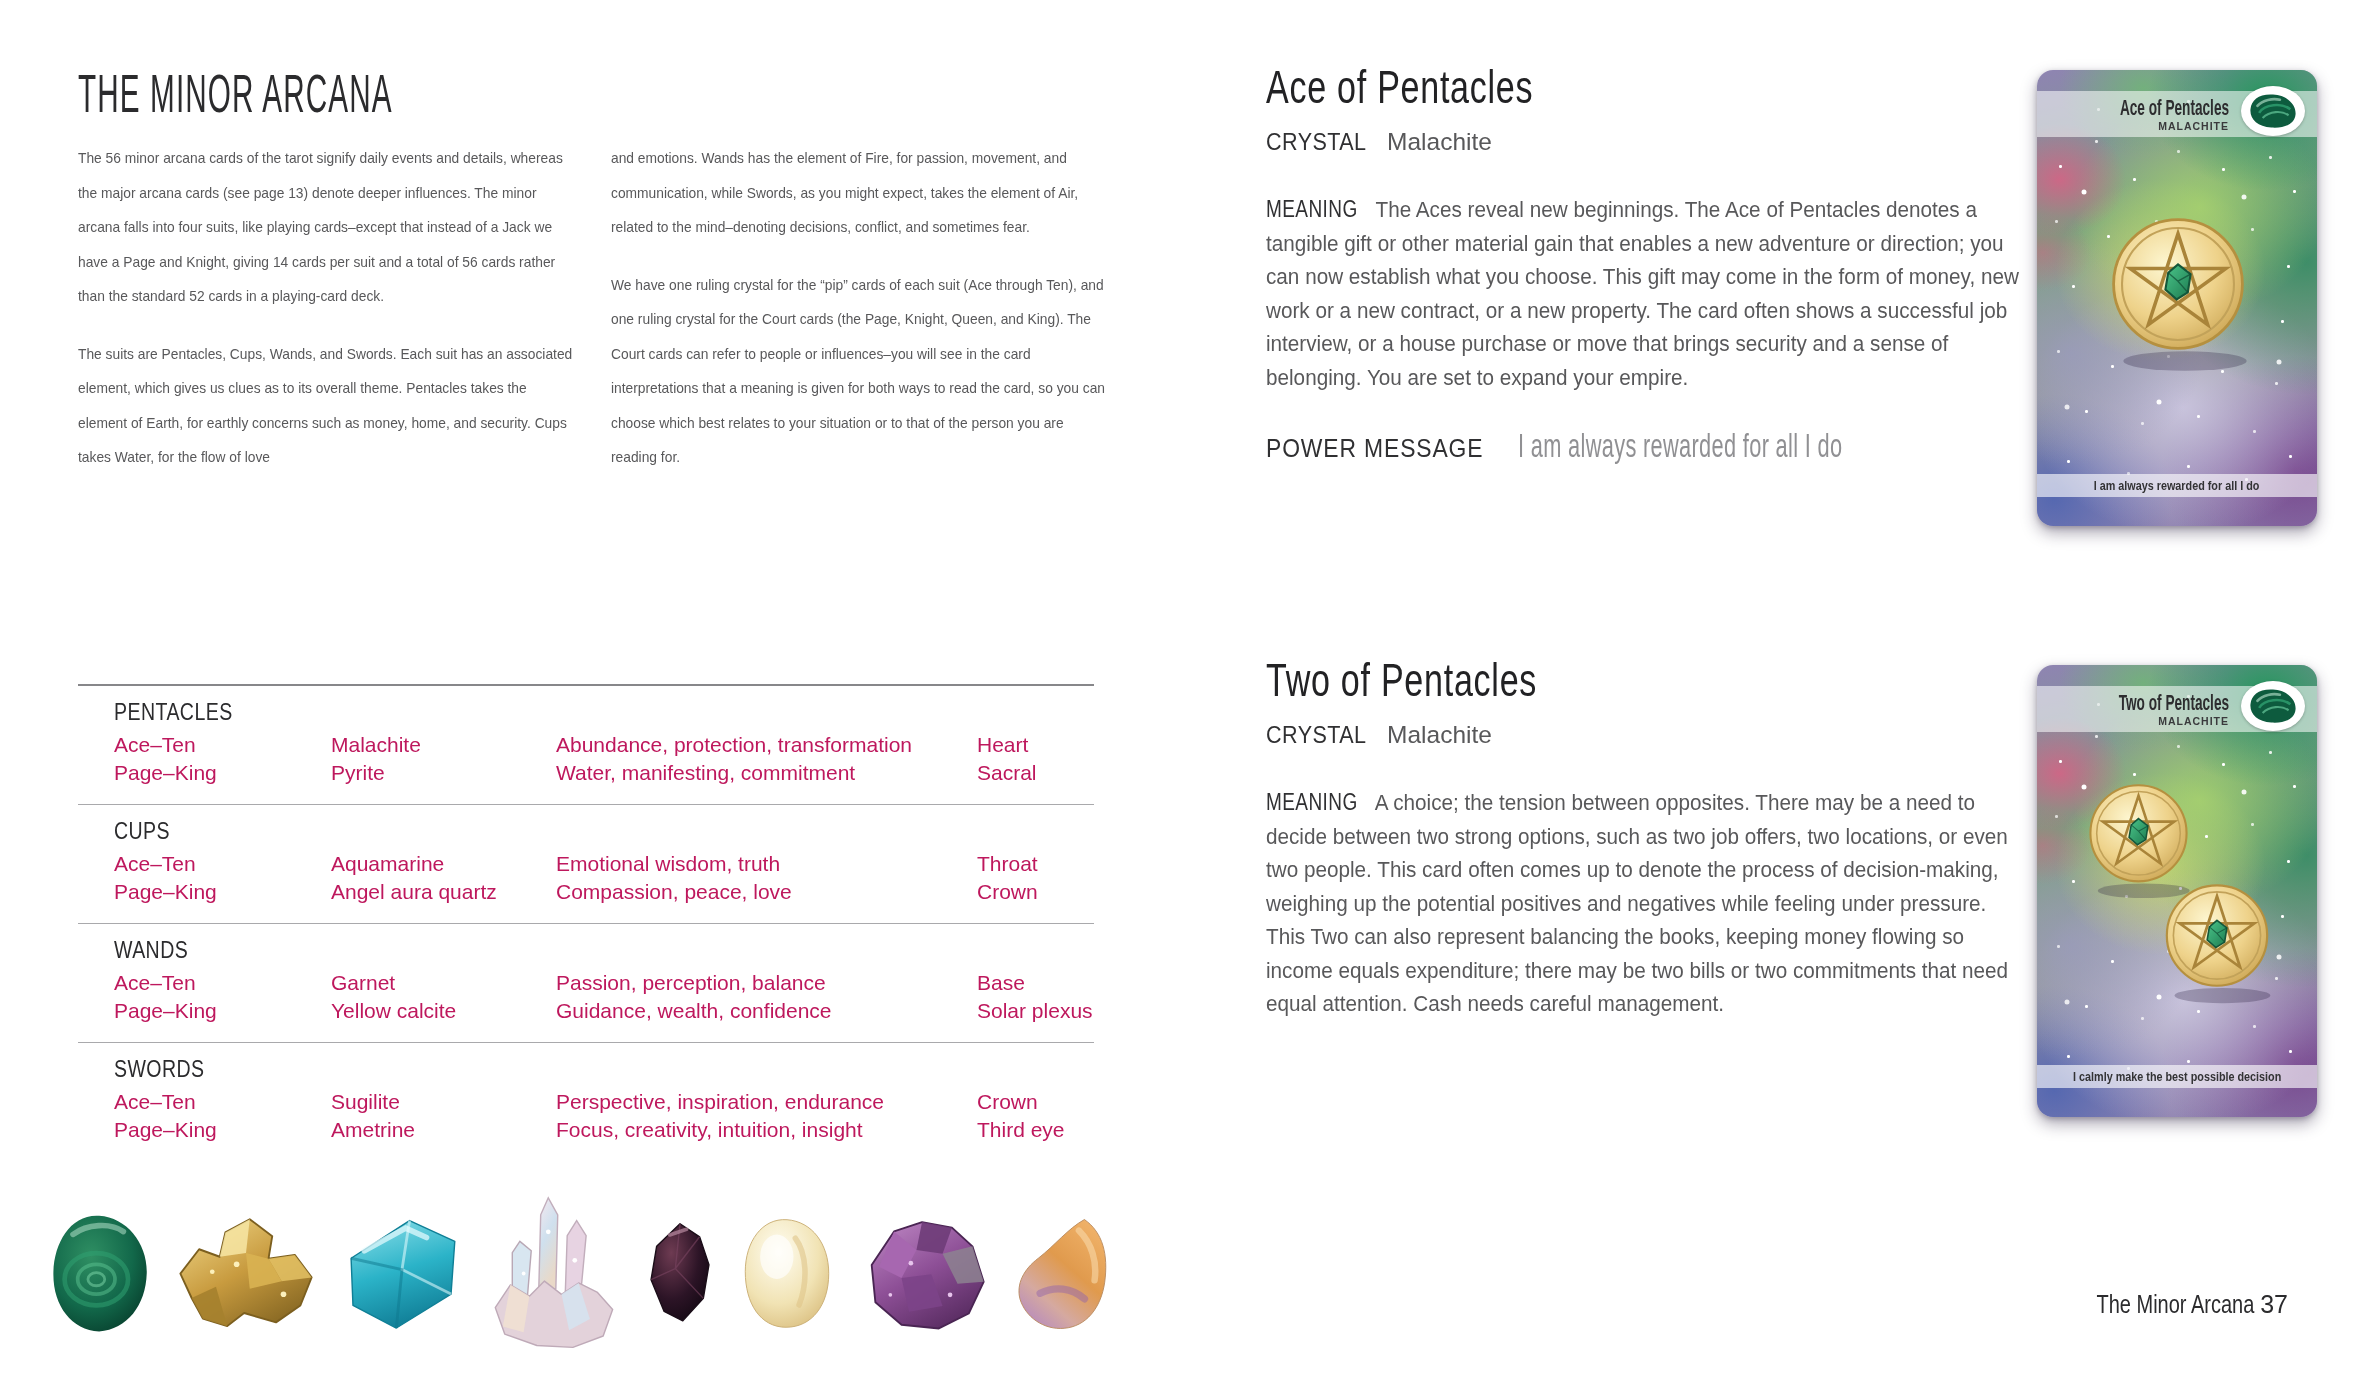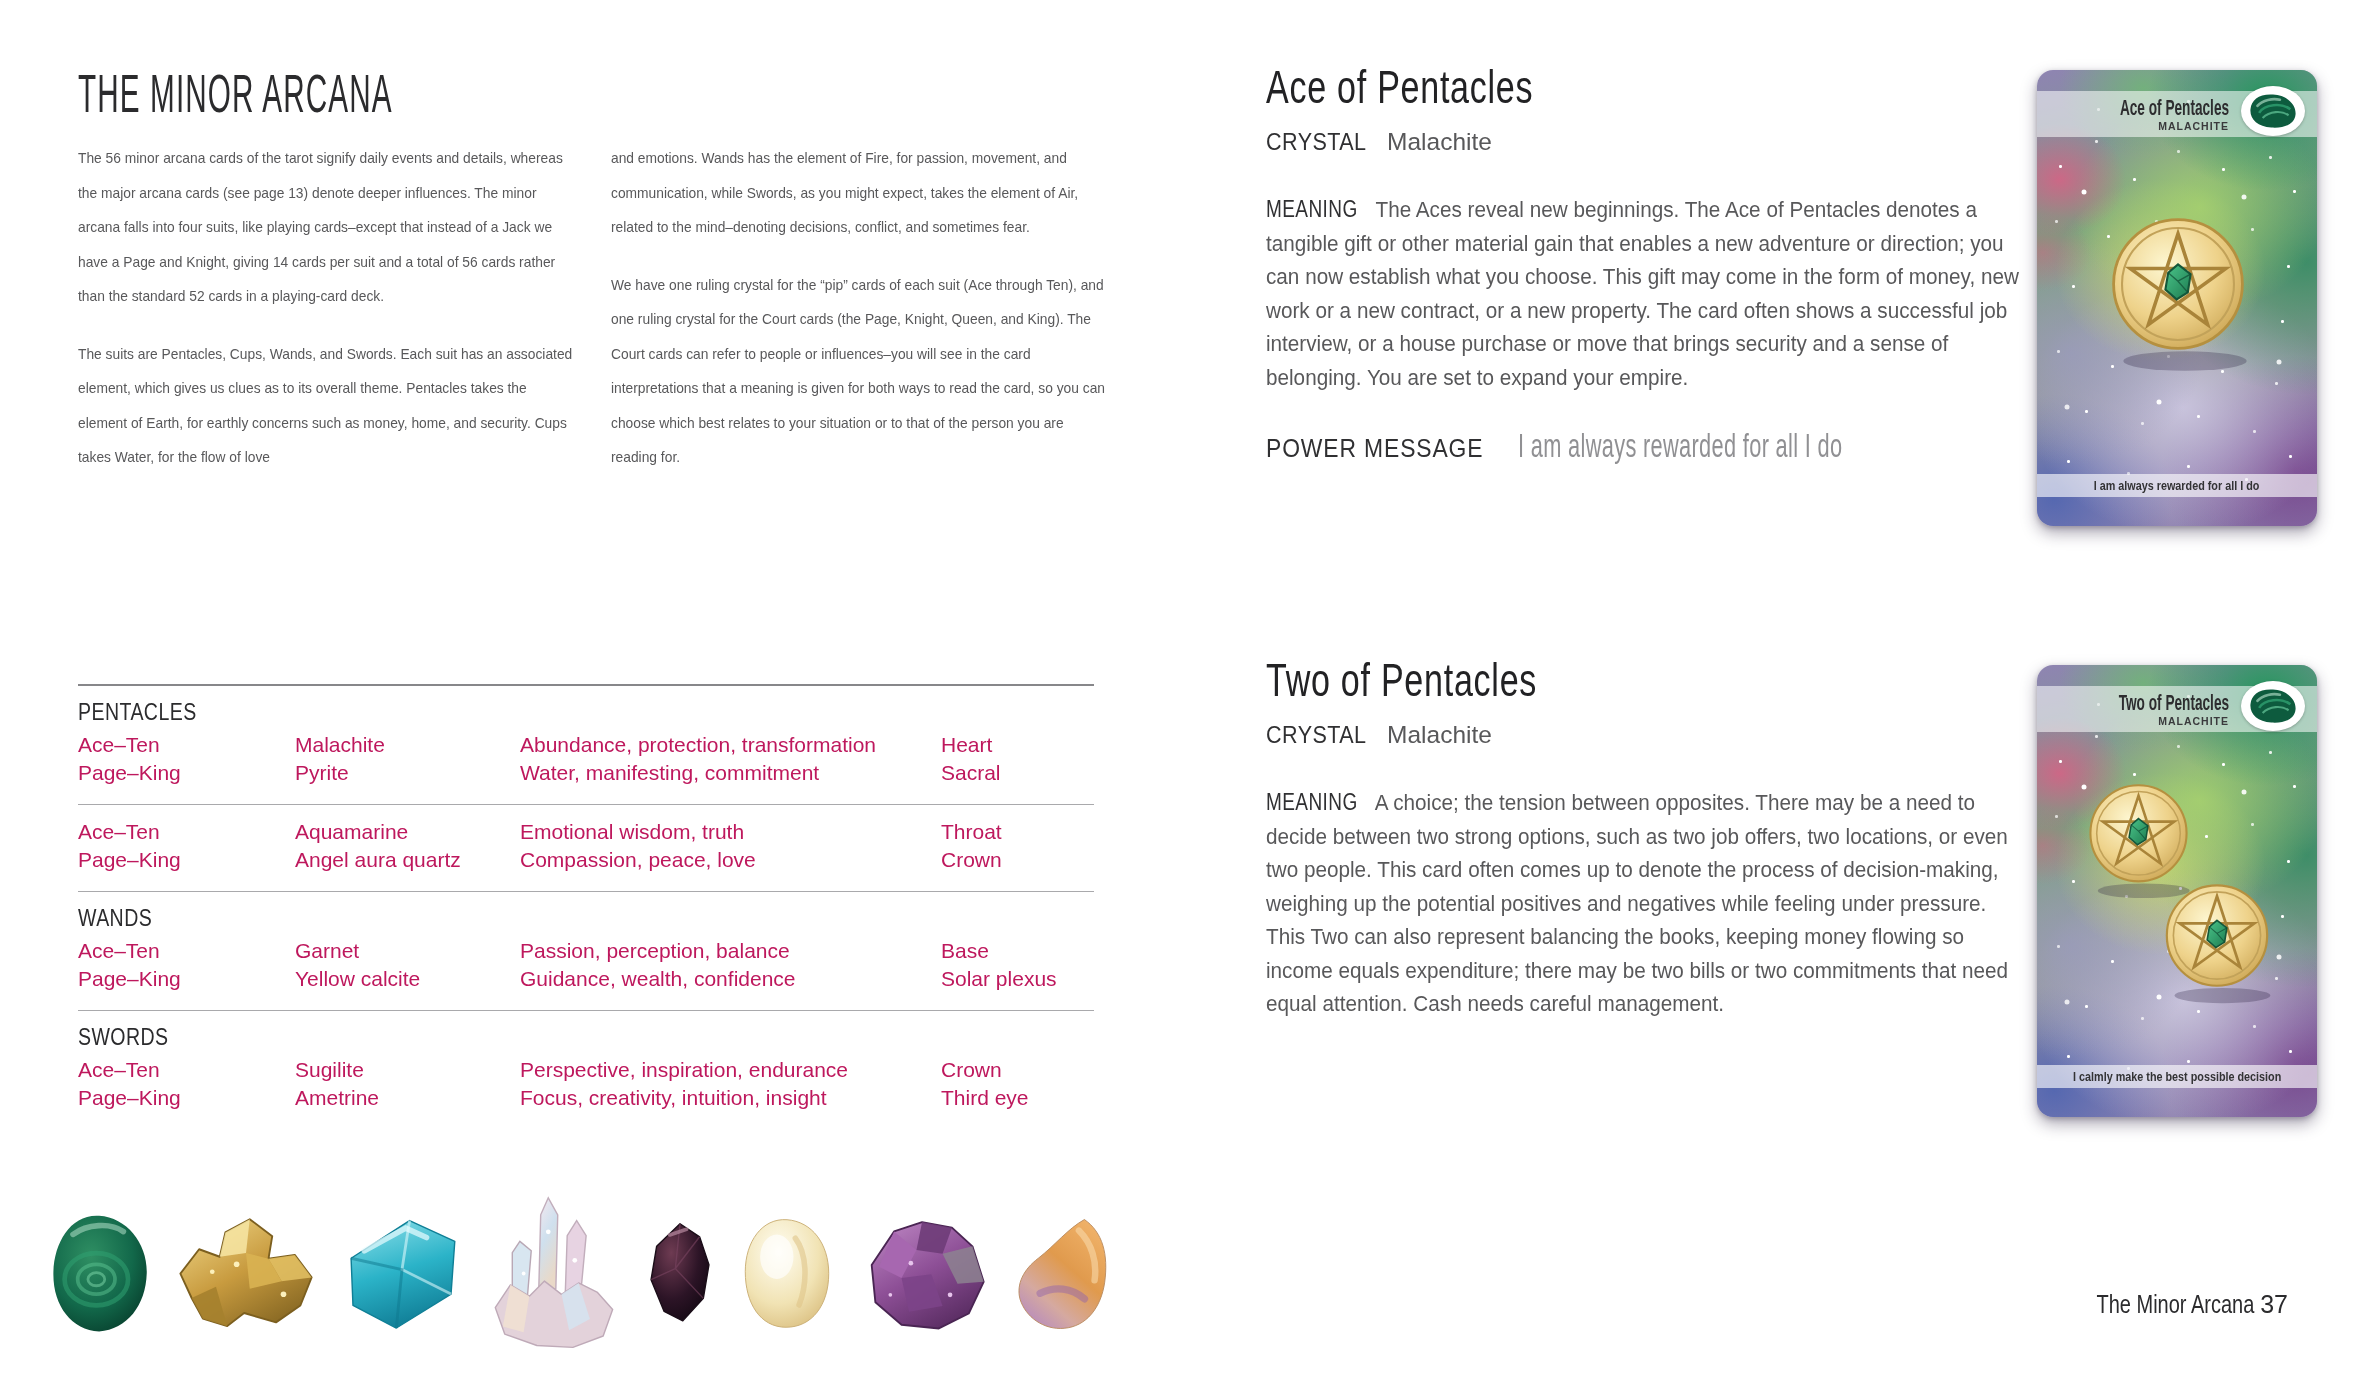--- a/index.html
+++ b/index.html
@@ -21,21 +21,21 @@
     color:#2b2b2d;letter-spacing:2px;}
   .col{position:absolute;top:141px;font-size:15px;line-height:34.5px;color:#58585a;}
   .col p{margin:0 0 23px 0;width:545px;transform:scaleX(.92);transform-origin:0 0;}
   .col1{left:78px;width:510px;}
   .col2{left:611px;width:510px;}
 
   .suits-table{position:absolute;left:78px;top:684px;width:1016px;}
   .t-head{display:grid;grid-template-columns:217px 225px 421px 1fr;font-size:27px;color:#2b2b2d;letter-spacing:1px;margin-bottom:9px;}
   .rule-strong{border-top:2px solid #87878a;}
   .rule-thin{border-top:1.5px solid #a9a9ac;}
-  .t-group{padding:13px 0 17px 0;}
+  .t-group{padding:13px 0 17px 0;margin-left:36px;}
   .t-suit{font-size:23px;color:#2b2b2d;letter-spacing:.5px;margin-bottom:5px;}
   .t-row{display:grid;grid-template-columns:217px 225px 421px 1fr;font-size:21px;line-height:28px;color:#be185d;}
 
   .crystals-row{position:absolute;left:45px;top:1196px;width:1068px;height:156px;
     display:flex;align-items:center;justify-content:space-between;}
   .crystals-row svg{display:block;}
 
   
   .card-section{position:absolute;left:1266px;width:770px;}
   .sec1{top:60px;} .sec2{top:653px;}
@@ -203,20 +203,21 @@
       <div class="t-row">
         <span>Page–King</span>
         <span>Pyrite</span>
         <span>Water, manifesting, commitment</span>
         <span>Sacral</span>
       </div>
     </div>
     <div class="rule-thin"></div>
 
     <div class="t-group">
+      <div class="t-suit"><span class="cx sx85">CUPS</span></div>
       <div class="t-row">
         <span>Ace–Ten</span>
         <span>Aquamarine</span>
         <span>Emotional wisdom, truth</span>
         <span>Throat</span>
       </div>
       <div class="t-row">
         <span>Page–King</span>
         <span>Angel aura quartz</span>
         <span>Compassion, peace, love</span>

